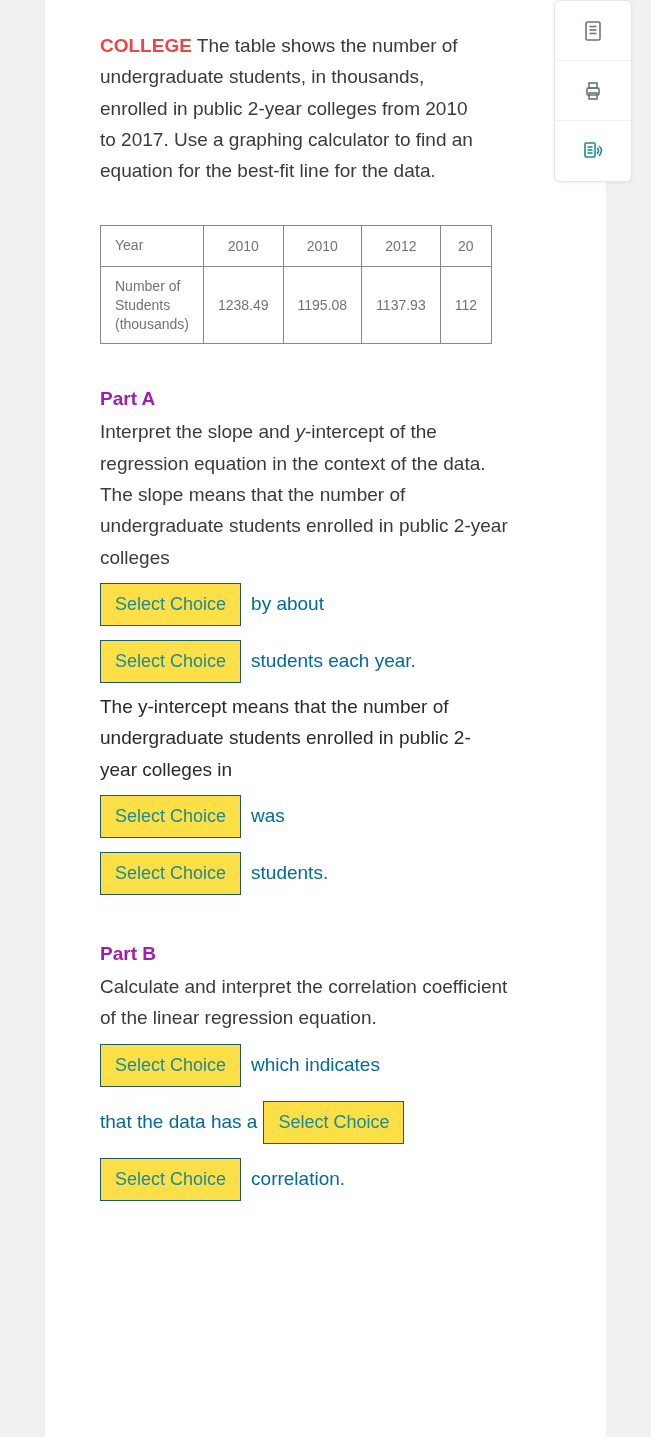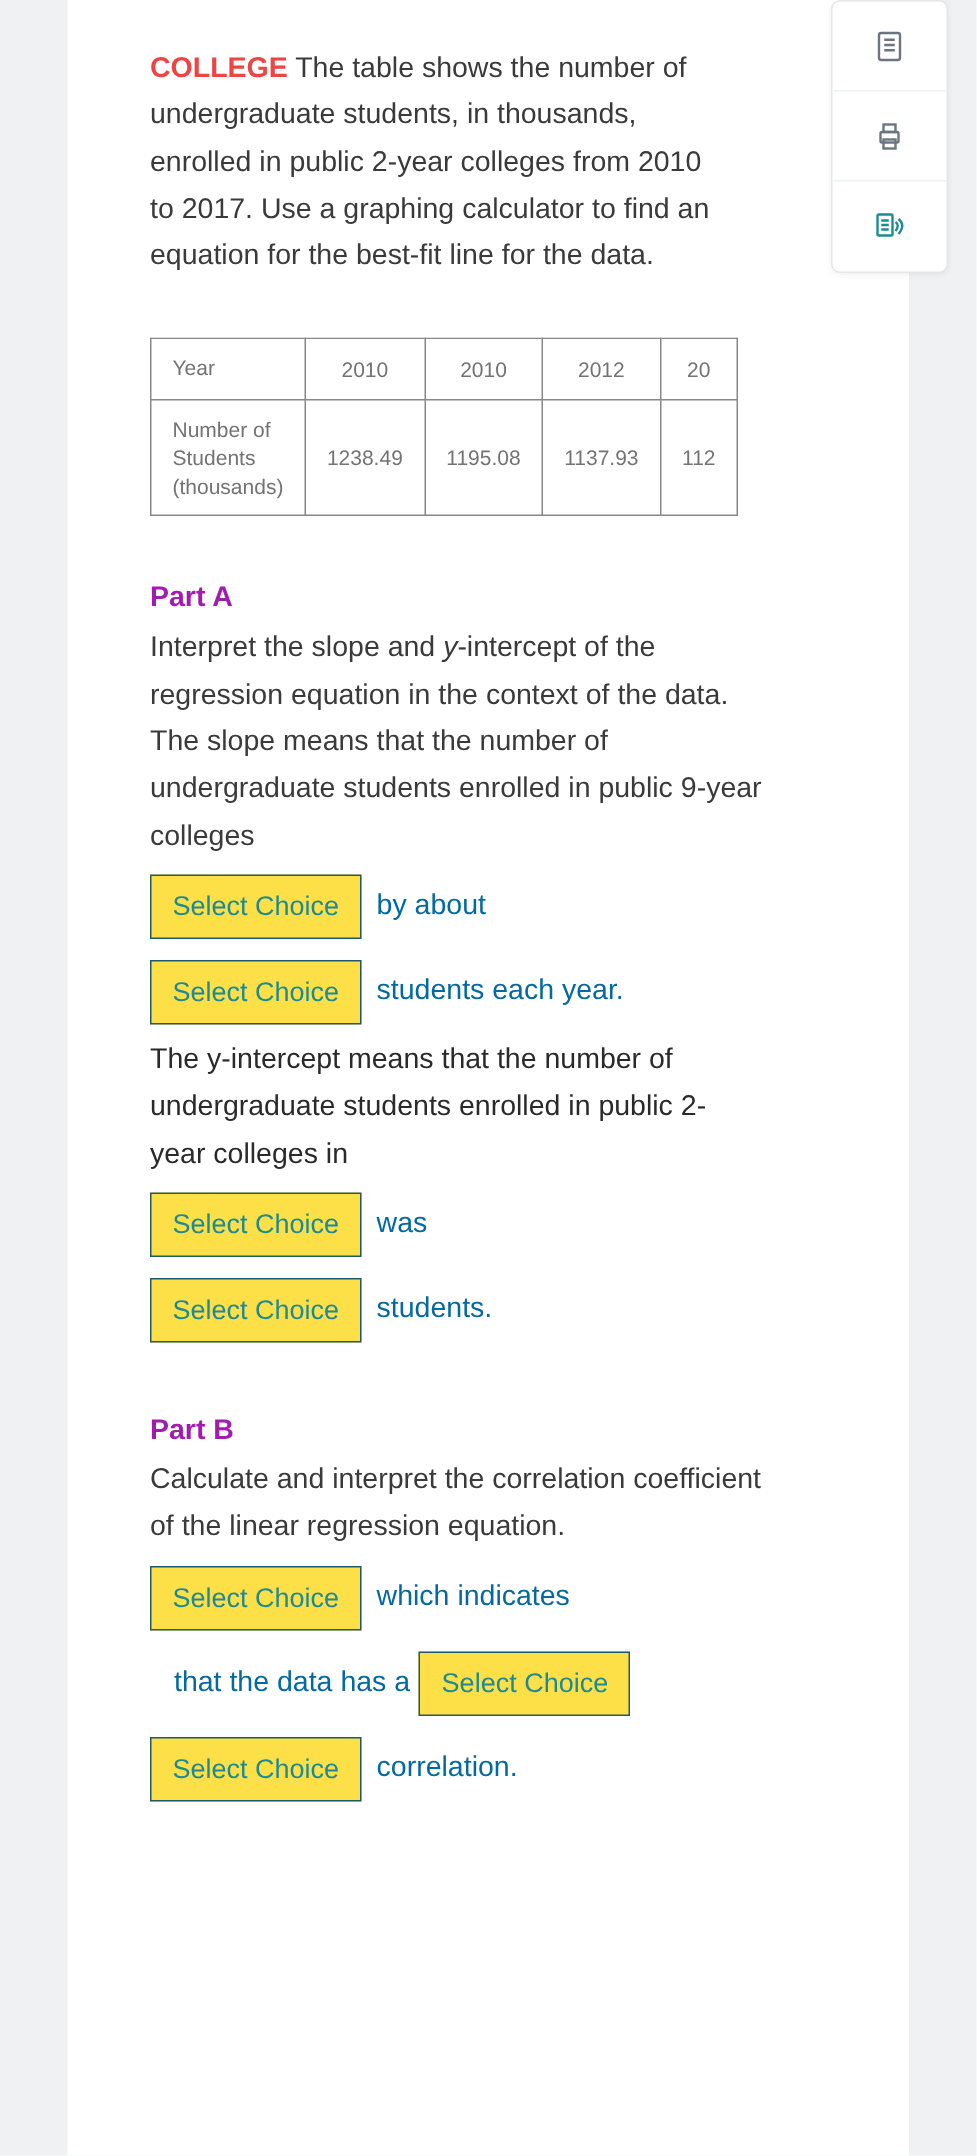--- a/index.html
+++ b/index.html
@@ -188,21 +188,21 @@
           <td>112</td>
         </tr>
       </tbody>
         </table>
     </div>
 
     <div class="part-heading">Part A</div>
     <p class="part-body">
       <span>Interpret the slope and </span><span class="italic">y</span><span>-intercept of the regression equation in the context of the data.</span>
     </p>
-    <p class="part-body">The slope means that the number of undergraduate students enrolled in public 9-year colleges</p>
+    <p class="part-body">The slope means that the number of undergraduate students enrolled in public 2-year colleges</p>
 
     <div class="choice-line">
       <button class="select-choice">Select Choice</button>
       <span class="after-text">by about</span>
     </div>
     <div class="choice-line">
       <button class="select-choice">Select Choice</button>
       <span class="after-text">students each year.</span>
     </div>
 
@@ -221,21 +221,21 @@
 
     <div class="part-heading">Part B</div>
     <p class="part-body">Calculate and interpret the correlation coefficient of the linear regression equation.</p>
 
     <div class="choice-line">
       <button class="select-choice">Select Choice</button>
       <span class="after-text">which indicates</span>
     </div>
 
     <div class="choice-line" style="padding-right:100px;">
-      <span class="after-text" style="margin-left:16px; margin-right:6px;">that the data has a</span>
+      <span class="after-text" style="margin-left:0; margin-right:6px;">that the data has a</span>
       <button class="select-choice">Select Choice</button>
     </div>
 
     <div class="choice-line">
       <button class="select-choice">Select Choice</button>
       <span class="after-text">correlation.</span>
     </div>
 
   </div>
 </div>

